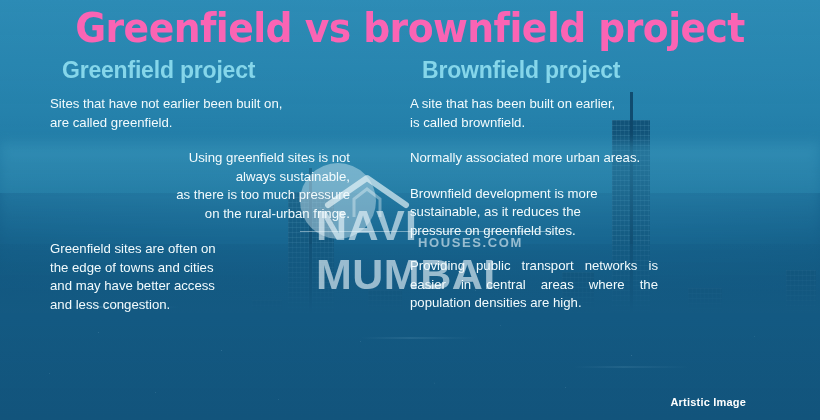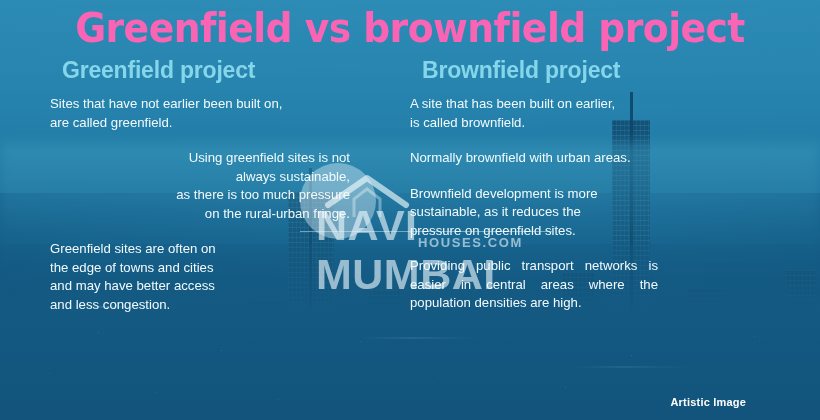--- a/index.html
+++ b/index.html
@@ -286,21 +286,21 @@
       <p class="para" style="white-space: pre-line;">Greenfield sites are often on
 the edge of towns and cities
 and may have better access
 and less congestion.</p>
     </div>
 
     <div class="col col-right">
       <div class="col-head">Brownfield project</div>
       <p class="para" style="white-space: pre-line;">A site that has been built on earlier,
 is called brownfield.</p>
-      <p class="para">Normally brownfield with urban areas.</p>
+      <p class="para">Normally associated more urban areas.</p>
       <p class="para" style="white-space: pre-line;">Brownfield development is more
 sustainable, as it reduces the
 pressure on greenfield sites.</p>
       <p class="para justified">Providing public transport networks is easier in central areas where the population densities are high.</p>
     </div>
 
     <div class="credit">Artistic Image</div>
   </div>
 </div>
 

